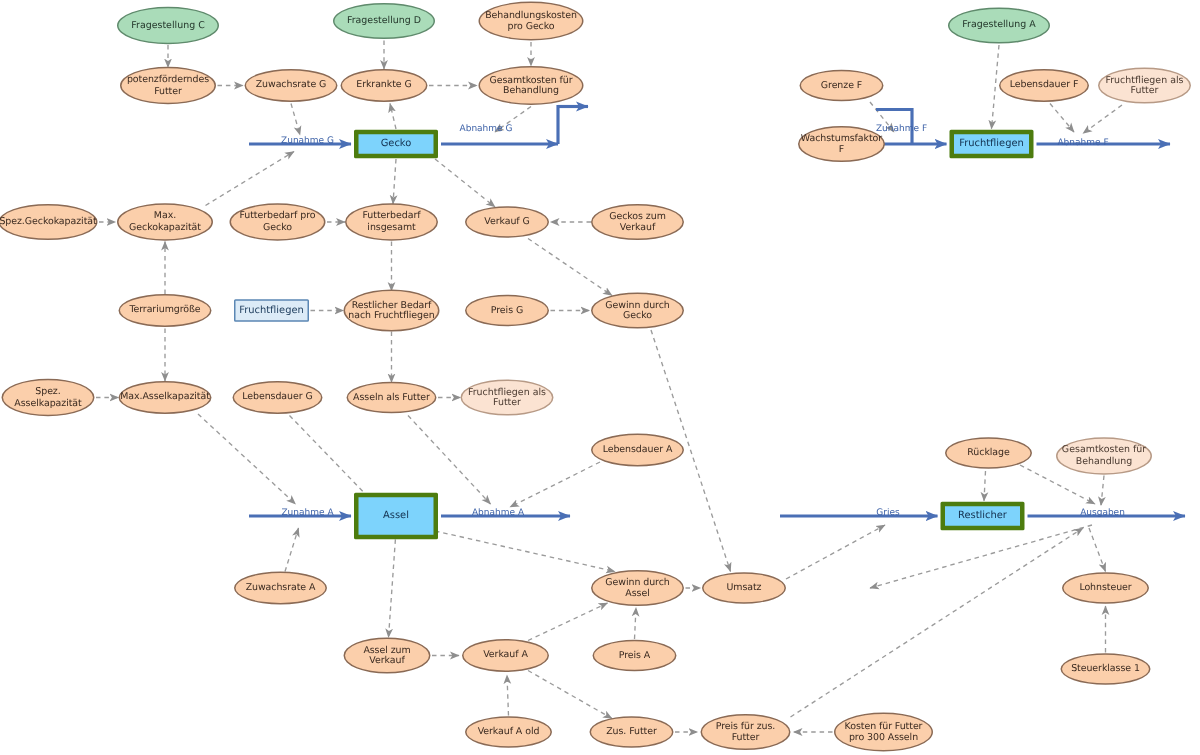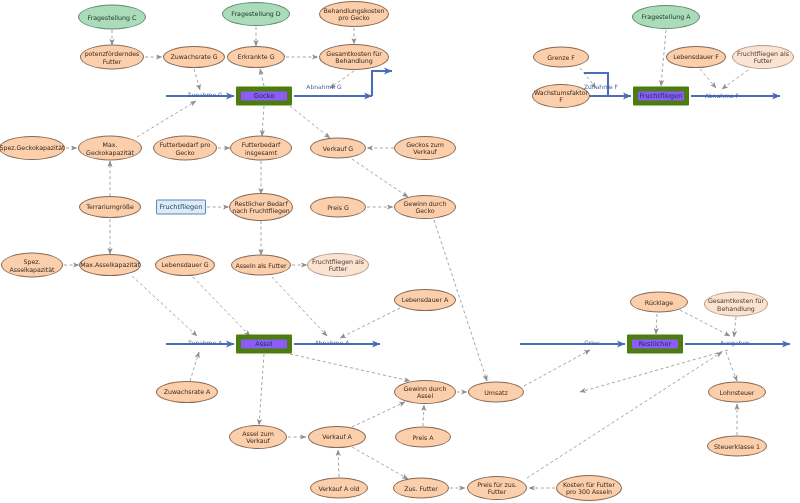--- a/index.html
+++ b/index.html
@@ -7,21 +7,21 @@
          font-family:"DejaVu Sans","Liberation Sans",sans-serif;}
   svg#wires{position:absolute;left:0;top:0;width:800px;height:503px;}
   .node{position:absolute;transform:translate(-50%,-50%);display:flex;align-items:center;
         justify-content:center;text-align:center;box-sizing:border-box;}
   .aux{border-radius:50%;background:#fbcfab;border:1px solid #8a6a55;}
   .aux .t{font-size:6.3px;color:#3a2a20;line-height:1.12;padding:0 2px;letter-spacing:-.05px;}
   .goal{border-radius:50%;background:#aadcb9;border:1px solid #5f8a6c;}
   .goal .t{font-size:6.3px;color:#24372b;line-height:1.12;padding:0 2px;}
   .ghostaux{border-radius:50%;background:#fbe3d2;border:1px solid #b79a86;}
   .ghostaux .t{font-size:6.3px;color:#4a3a30;line-height:1.12;padding:0 2px;}
-  .stock{background:#8b5cf6;border:5px solid #4d7c0f;border-radius:1px;text-align:center;}
+  .stock{background:#7dd3fc;border:3px solid #4d7c0f;border-radius:1px;text-align:center;}
   .stock .t{font-size:6.6px;color:#12304e;line-height:1.1;}
   .ghoststock{background:#dcebf7;border:1px solid #5b87b4;border-radius:1px;}
   .ghoststock .t{font-size:6.6px;color:#1d3c5c;line-height:1.1;}
   .flowlbl{position:absolute;transform:translate(-50%,-50%);font-size:6px;color:#3f63a8;
            background:transparent;white-space:nowrap;}
 </style>
 </head>
 <body>
 
 <div id="stage">
@@ -230,21 +230,21 @@
       </div>
       <div class="node aux" style="left: 737px; top: 392px; width: 58px; height: 21px;">
         <span class="t">Lohnsteuer</span>
       </div>
       <div class="node aux" style="left: 737px; top: 446px; width: 60px; height: 21px;">
         <span class="t">Steuerklasse 1</span>
       </div>
       <div class="node stock" style="left: 264px; top: 96px; width: 56px; height: 19px;">
         <span class="t">Gecko</span>
       </div>
-      <div class="node stock" style="left: 264px; top: 344px; width: 56px; height: 19px;">
+      <div class="node stock" style="left: 264px; top: 344px; width: 56px; height: 31px;">
         <span class="t">Assel</span>
       </div>
       <div class="node stock" style="left: 661px; top: 96px; width: 56px; height: 19px;">
         <span class="t">Fruchtfliegen</span>
       </div>
       <div class="node stock" style="left: 655px; top: 344px; width: 56px; height: 19px;">
         <span class="t">Restlicher</span>
       </div>
       <div class="node ghoststock" style="left: 181px; top: 207px; width: 50px; height: 15px;">
         <span class="t">Fruchtfliegen</span>

